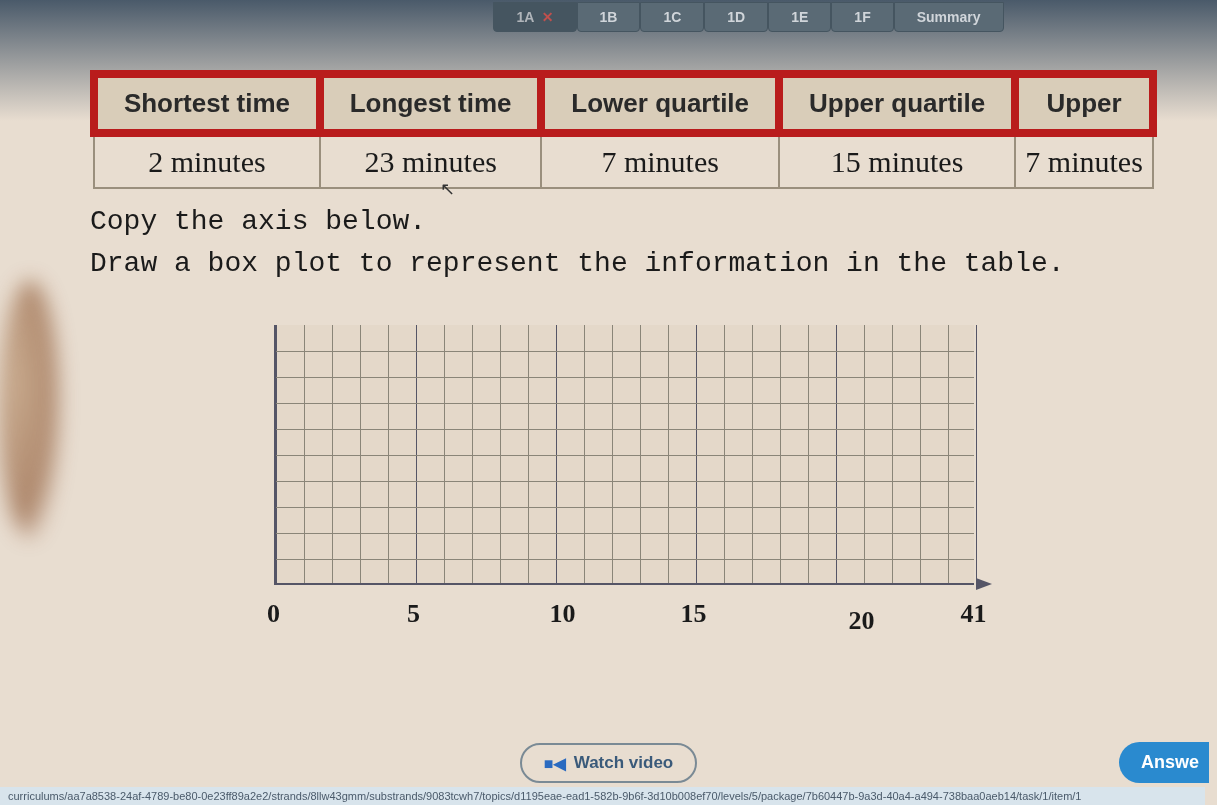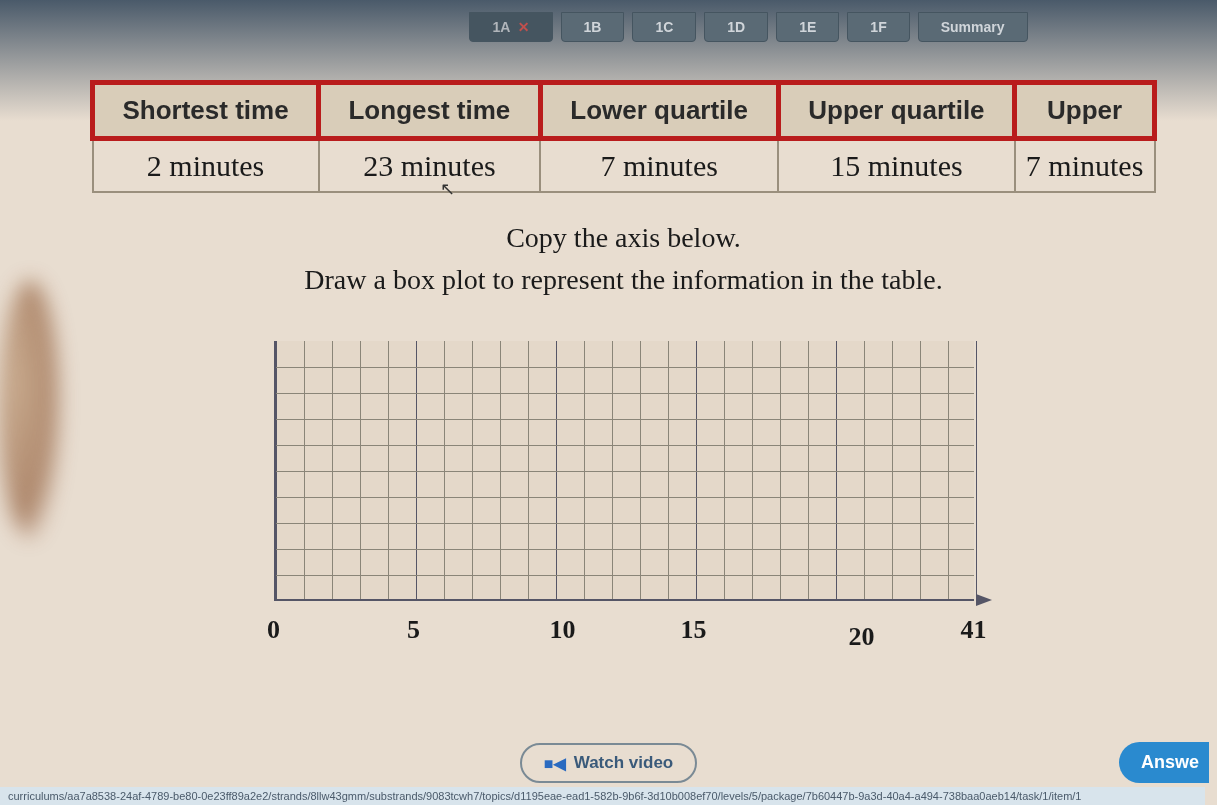--- a/index.html
+++ b/index.html
@@ -6,23 +6,23 @@
   body {
     font-family: Georgia, 'Times New Roman', serif;
     background: linear-gradient(180deg, #4a5a6a 0%, #e8ddd0 15%, #e8ddd0 100%);
     width: 1217px;
     height: 805px;
     overflow: hidden;
     position: relative;
   }
   .tabs {
     display: flex;
-    gap: 8px;
+    gap: 0;
     justify-content: center;
-    padding-top: 12px;
+    padding-top: 2px;
     margin-left: 280px;
   }
   .tab {
     background: #5a6a75;
     color: #d0d5da;
     padding: 6px 22px;
     font-family: Arial, sans-serif;
     font-size: 14px;
     font-weight: bold;
     border-radius: 0 0 4px 4px;
@@ -37,43 +37,42 @@
   .content {
     padding: 30px 60px 0 90px;
   }
   .data-table {
     width: 100%;
     border-collapse: collapse;
     margin-top: 8px;
   }
   .data-table th {
     background: #d9cdb9;
-    border: 5px solid #b91c1c;
+    border: 8px solid #b91c1c;
     padding: 10px 24px;
     font-size: 26px;
     font-weight: bold;
     color: #2a2a2a;
     font-family: Arial, sans-serif;
   }
   .data-table td {
     border: 2px solid #9a8f7d;
     padding: 8px;
     font-size: 30px;
     text-align: center;
     color: #1a1a1a;
     background: #e8ddd0;
     font-family: Georgia, serif;
   }
   .instructions {
-    text-align: center;
     font-size: 28px;
     color: #1a1a1a;
-    margin-top: 24px;
+    margin-top: 12px;
     line-height: 1.5;
-    font-family: Liberation Serif, serif;
+    font-family: Liberation Mono, monospace;
   }
   .cursor {
     position: absolute;
     left: 440px;
     top: 178px;
     font-size: 18px;
     color: #333;
     pointer-events: none;
   }
   .chart-wrap {

